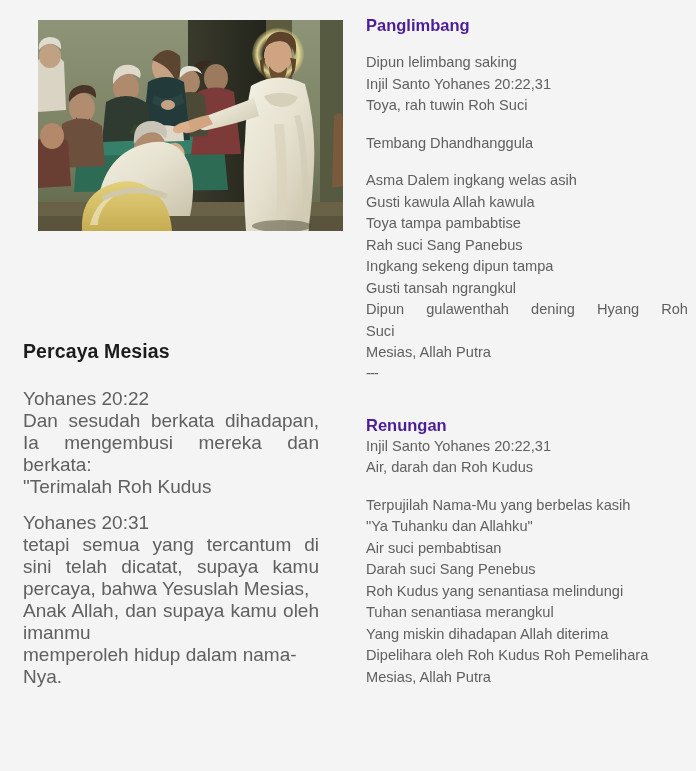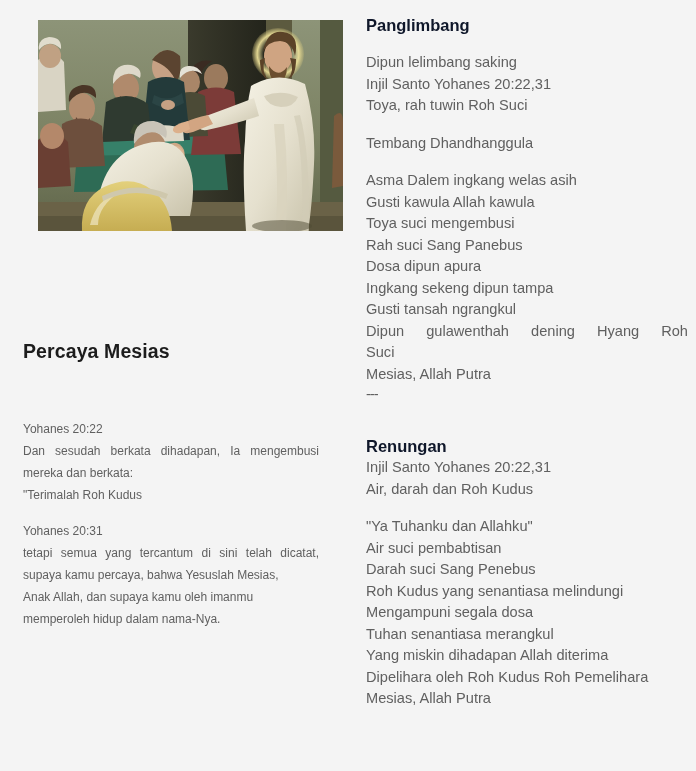--- a/index.html
+++ b/index.html
@@ -66,23 +66,23 @@
     font-size: 19.5px;
     font-weight: bold;
     color: #1c1c1c;
     letter-spacing: 0.1px;
     line-height: 1.25;
   }
 
   .left-body {
     position: absolute;
     left: 23px;
-    top: 418px;
+    top: 388px;
     width: 296px;
-    font-size: 12px;
+    font-size: 19px;
     color: #606060;
     line-height: 22px;
   }
 
   .left-body .para {
     margin: 0 0 14px 0;
   }
 
   .left-body .para:last-child {
     margin-bottom: 16px;
@@ -108,21 +108,21 @@
     top: 14px;
     width: 322px;
     font-size: 14.6px;
     color: #606060;
     line-height: 21.5px;
   }
 
   .section-heading {
     font-size: 16.5px;
     font-weight: bold;
-    color: #0f172a;
+    color: #4c1d95;
     line-height: 22px;
     margin: 0;
   }
 
   .heading-panglimbang {
     margin-bottom: 16px;
   }
 
   .block {
     margin: 0 0 16px 0;
@@ -306,47 +306,46 @@
       <span class="line">Toya, rah tuwin Roh Suci</span>
     </div>
 
     <div class="block">
       <span class="line">Tembang Dhandhanggula</span>
     </div>
 
     <div class="block tight">
       <span class="line">Asma Dalem ingkang welas asih</span>
       <span class="line">Gusti kawula Allah kawula</span>
-      <span class="line">Toya suci mengembusi</span>
+      <span class="line">Toya tampa pambabtise</span>
       <span class="line">Rah suci Sang Panebus</span>
-      <span class="line">Dosa dipun apura</span>
       <span class="line">Ingkang sekeng dipun tampa</span>
       <span class="line">Gusti tansah ngrangkul</span>
       <span class="line justify">Dipun gulawenthah dening Hyang Roh</span>
       <span class="line">Suci</span>
       <span class="line">Mesias, Allah Putra</span>
       <span class="sep">---</span>
     </div>
 
     <div class="spacer-md"></div>
 
     <div class="renungan-group">
       <div class="section-heading">Renungan</div>
 
       <div class="block">
         <span class="line">Injil Santo Yohanes 20:22,31</span>
         <span class="line">Air, darah dan Roh Kudus</span>
       </div>
 
       <div class="block tight">
+        <span class="line">Terpujilah Nama-Mu yang berbelas kasih</span>
         <span class="line">"Ya Tuhanku dan Allahku"</span>
         <span class="line">Air suci pembabtisan</span>
         <span class="line">Darah suci Sang Penebus</span>
         <span class="line">Roh Kudus yang senantiasa melindungi</span>
-        <span class="line">Mengampuni segala dosa</span>
         <span class="line">Tuhan senantiasa merangkul</span>
         <span class="line">Yang miskin dihadapan Allah diterima</span>
         <span class="line">Dipelihara oleh Roh Kudus Roh Pemelihara</span>
         <span class="line">Mesias, Allah Putra</span>
       </div>
     </div>
 
   </div>
 
 </div>

